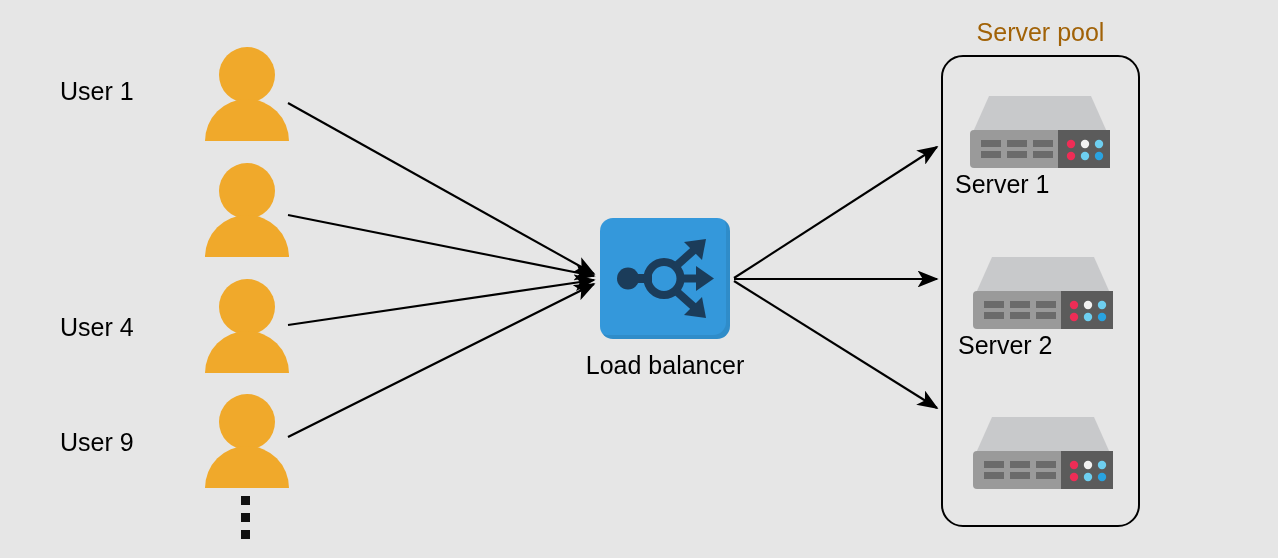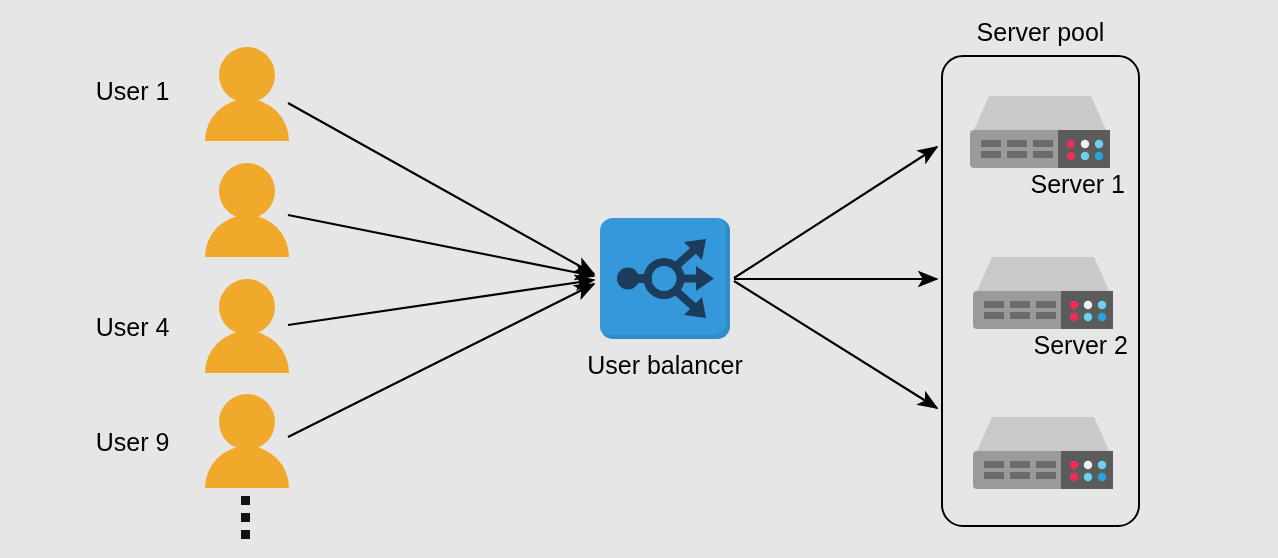--- a/index.html
+++ b/index.html
@@ -44,21 +44,21 @@
     position: absolute;
     left: 0px;
     top: 52px;
     width: 84px;
     height: 42px;
     background: #f0a92b;
     border-radius: 42px 42px 0 0;
   }
   .user-label {
     position: absolute;
-    text-align: center;
+    text-align: left;
     font-size: 25px;
     color: #000;
     white-space: nowrap;
     line-height: 1;
   }
   .ellipsis-dots {
     position: absolute;
     left: 241px;
     top: 496px;
     width: 10px;
@@ -111,21 +111,21 @@
     box-sizing: border-box;
     background: transparent;
   }
   .pool-title {
     position: absolute;
     left: 941px;
     top: 20px;
     width: 199px;
     text-align: center;
     font-size: 25px;
-    color: #000000;
+    color: #a16207;
     white-space: nowrap;
     line-height: 1;
   }
   
   .server-node {
     position: absolute;
     width: 170px;
     height: 118px;
   }
   .srv-art {
@@ -133,21 +133,21 @@
     left: 0;
     top: 0;
     width: 170px;
     height: 82px;
   }
   .server-label {
     position: absolute;
     left: 0;
     top: 84px;
     width: 170px;
-    text-align: right;
+    text-align: left;
     font-size: 25px;
     color: #000;
     white-space: nowrap;
     line-height: 1;
   }
 </style>
 </head>
 <body>
 
 <div id="canvas">
@@ -210,21 +210,21 @@
         <circle cx="54" cy="50.5" r="16.5" fill="none" stroke-width="8"></circle>
         <line x1="69" y1="50.5" x2="92" y2="50.5" stroke-width="8" stroke-linecap="butt"></line>
         <polygon points="86,38 104,50.5 86,63" stroke="none"></polygon>
         <line x1="65" y1="39" x2="84" y2="22" stroke-width="8" stroke-linecap="butt"></line>
         <polygon points="74,14 96,11 92,32" stroke="none"></polygon>
         <line x1="65" y1="62" x2="84" y2="79" stroke-width="8" stroke-linecap="butt"></line>
         <polygon points="74,87 96,90 92,69" stroke="none"></polygon>
       </g>
     </svg>
   </div>
-  <div class="lb-label">User balancer</div>
+  <div class="lb-label">Load balancer</div>
 
   <div class="pool-title">Server pool</div>
   <div class="pool-box"></div>
 
   <div class="server-node" style="left:955px; top:88px;">
     <svg class="srv-art" viewBox="0 0 170 82">
       <polygon points="34,8 136,8 152,44 18,44" fill="#c8c9cb"></polygon>
       <rect x="15" y="42" width="140" height="38" rx="4" fill="#9a9a9a"></rect>
       <rect x="103" y="42" width="52" height="38" fill="#5b5b5b"></rect>
       <rect x="103" y="42" width="52" height="4" fill="#5b5b5b"></rect>

